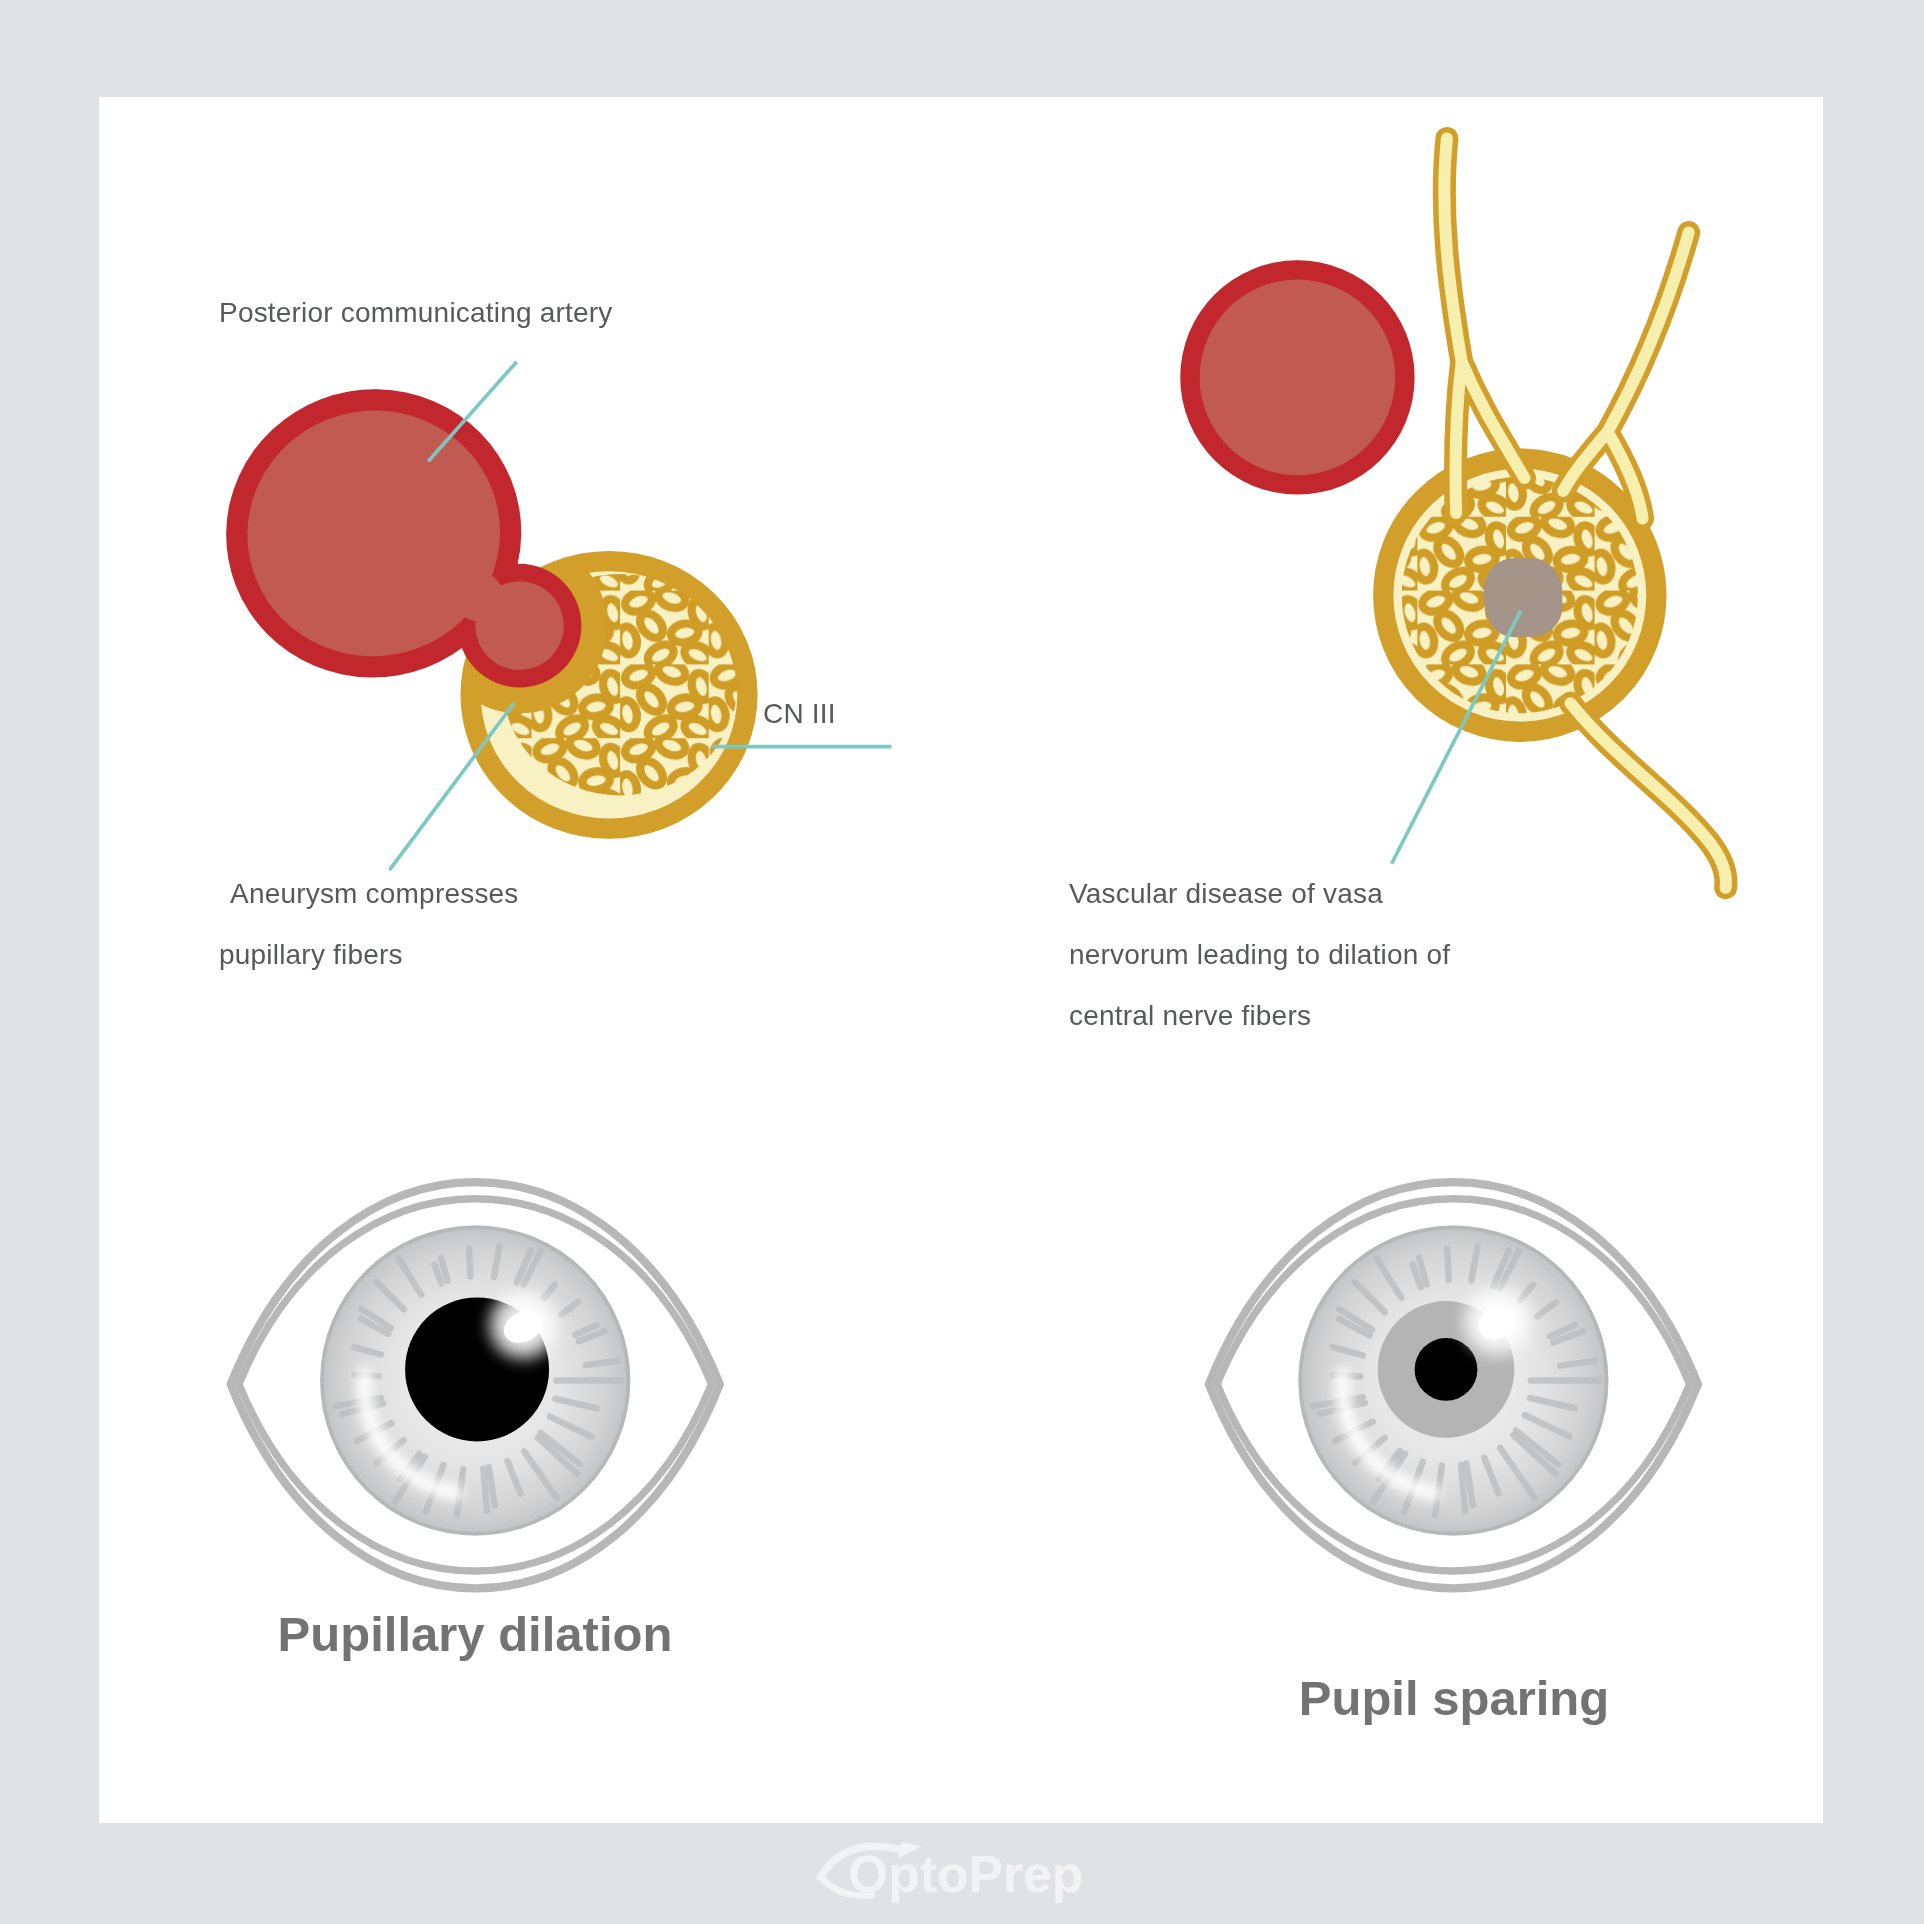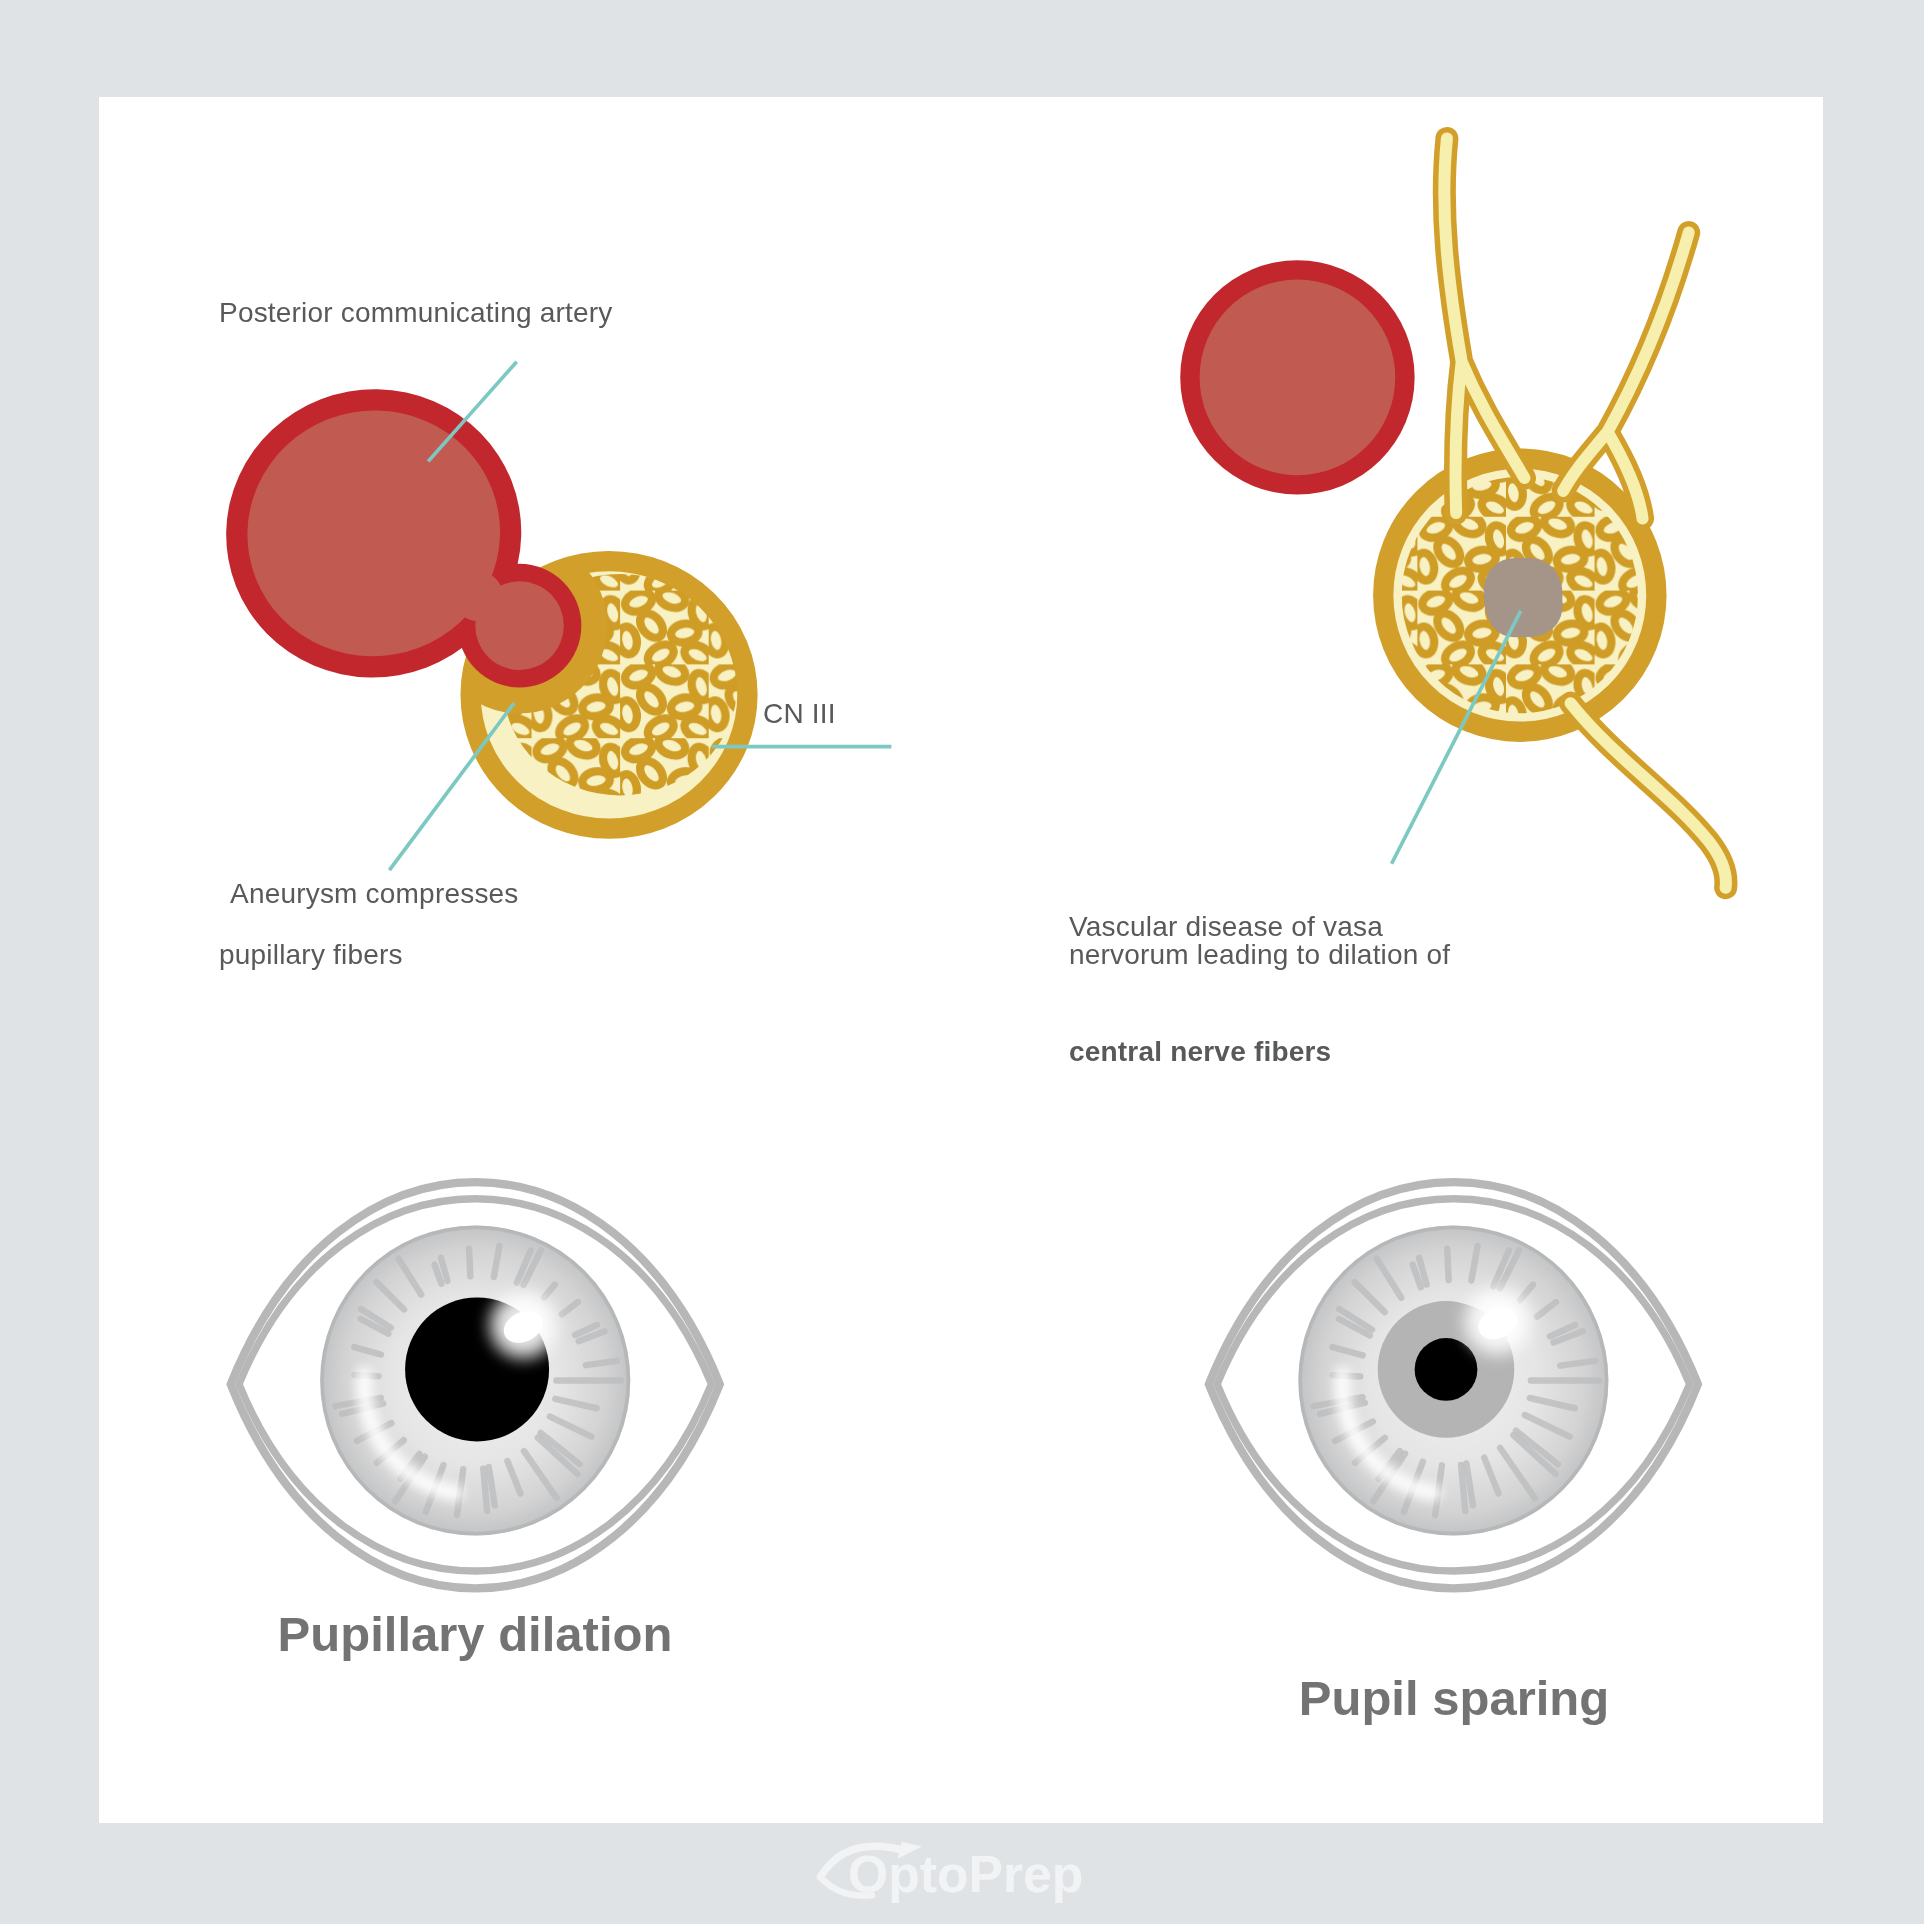--- a/index.html
+++ b/index.html
@@ -214,18 +214,18 @@
     <path d="M 4 42 C 18 58 38 64 60 62" fill="none" stroke="#f2f3f4" stroke-width="7" stroke-linecap="round"></path>
     <polygon points="92,4 114,9 88,22"></polygon>
     <text x="34" y="58" font-family="Liberation Sans, sans-serif" font-size="56" font-weight="700">OptoPrep</text>
   </g>
 </svg>
 
 <div class="lbl" style="left:219px;top:297px;">Posterior communicating artery</div>
 <div class="lbl" style="left:763px;top:698px;">CN III</div>
 <div class="lbl" style="left:230px;top:878px;">Aneurysm compresses</div>
 <div class="lbl" style="left:219px;top:939px;text-align:right;">pupillary fibers</div>
-<div class="lbl" style="left:1069px;top:878px;margin-top:33px;">Vascular disease of vasa</div>
+<div class="lbl" style="left:1069px;top:878px;">Vascular disease of vasa</div>
 <div class="lbl" style="left:1069px;top:939px;">nervorum leading to dilation of</div>
-<div class="lbl" style="left:1069px;top:1036px;font-weight:bold;">central nerve fibers</div>
+<div class="lbl" style="left:1069px;top:1000px;">central nerve fibers</div>
 <div class="teal" style="left:198px;top:1606px;width:554px;">Pupillary dilation</div>
 <div class="teal" style="left:1177px;top:1670px;width:554px;">Pupil sparing</div>
 
 
 </body></html>

